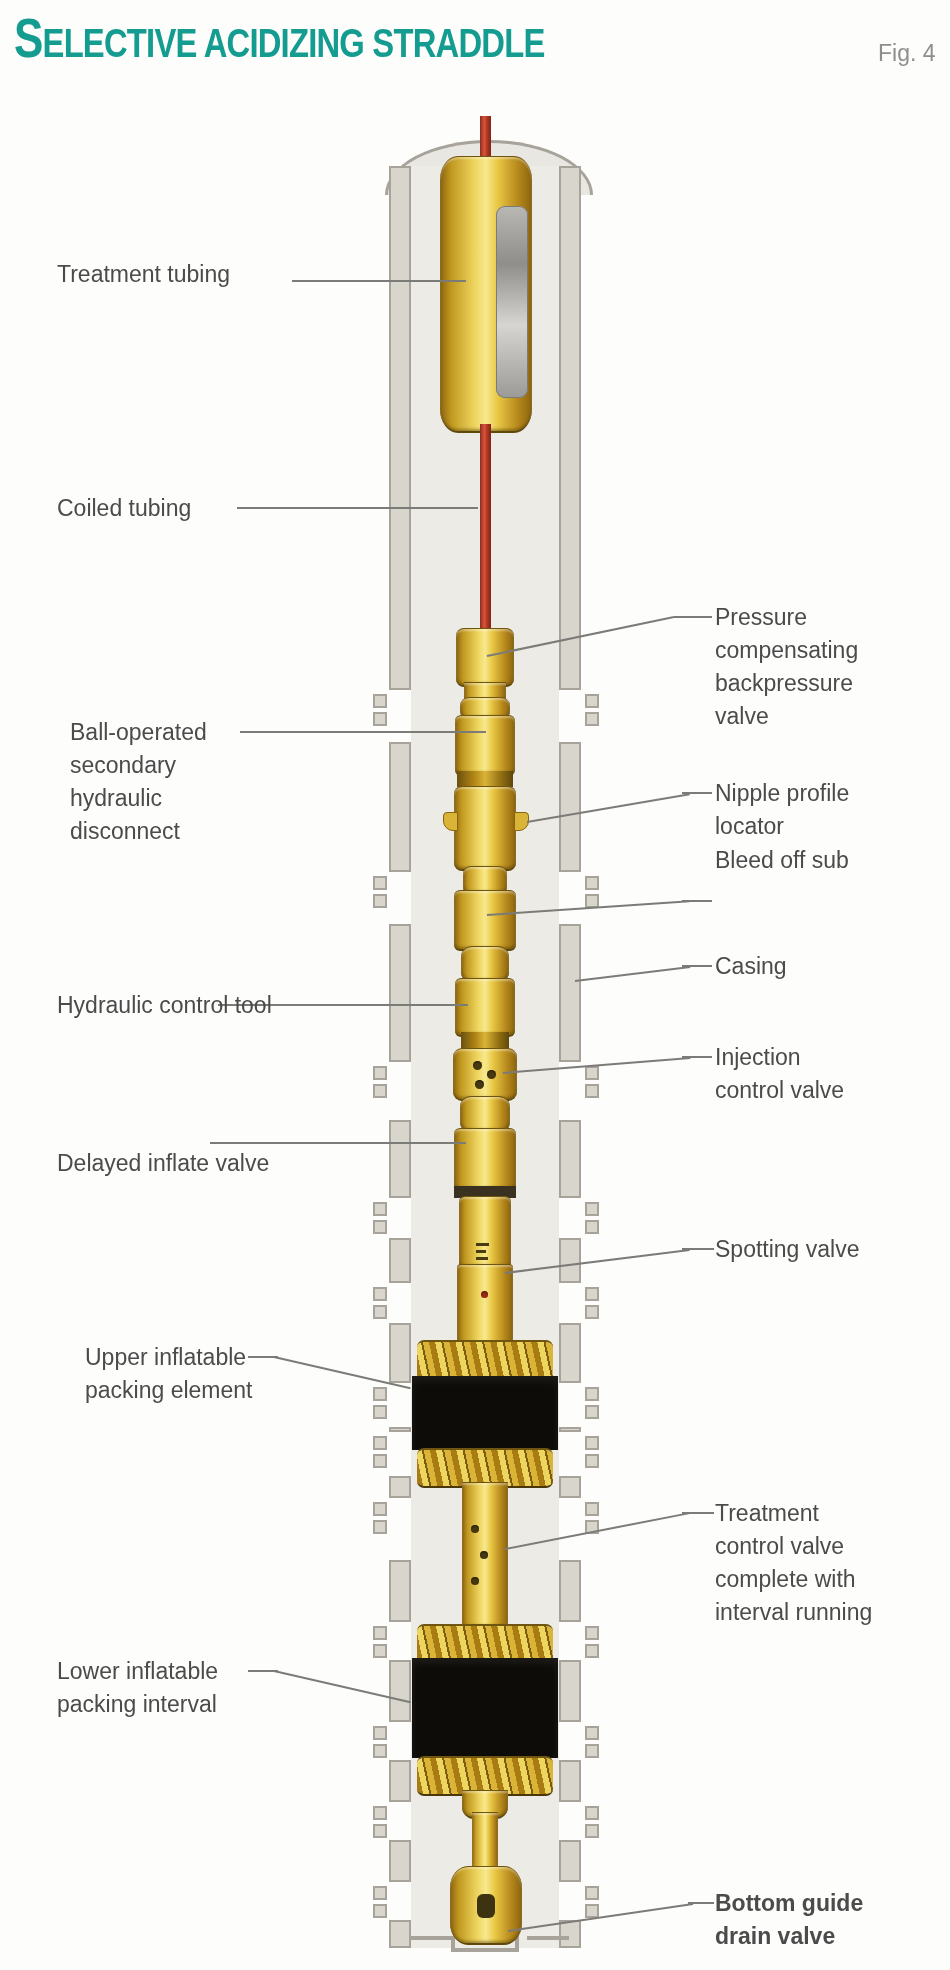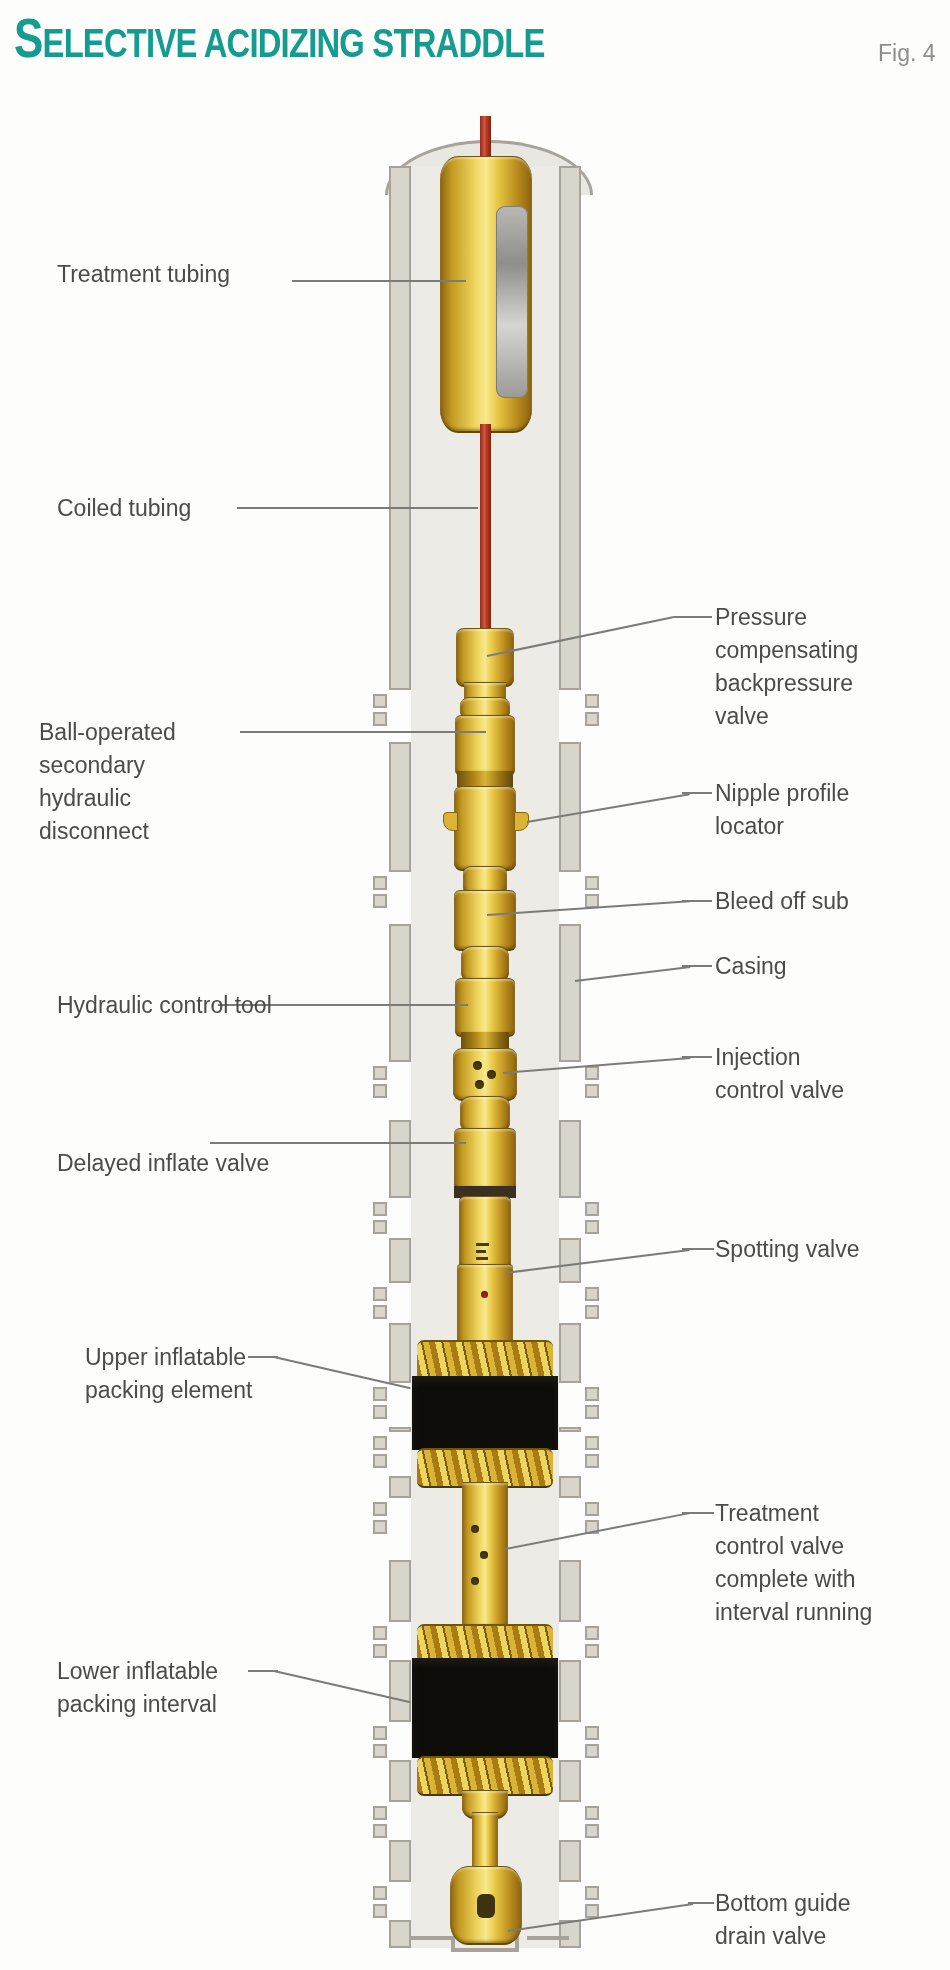--- a/index.html
+++ b/index.html
@@ -207,42 +207,42 @@
   <div class="lead" style="left:682px;top:1056px;width:30px;"></div>
   <div class="lead ang" style="left:505px;top:1272px;width:186px;transform:rotate(-7.1deg);"></div>
   <div class="lead" style="left:682px;top:1248px;width:32px;"></div>
   <div class="lead ang" style="left:505px;top:1548px;width:188px;transform:rotate(-11deg);"></div>
   <div class="lead" style="left:682px;top:1512px;width:32px;"></div>
   <div class="lead ang" style="left:508px;top:1930px;width:187px;transform:rotate(-8.3deg);"></div>
   <div class="lead" style="left:688px;top:1902px;width:26px;"></div>
 
   <div class="label" style="left:57px;top:258px;">Treatment tubing</div>
   <div class="label" style="left:57px;top:492px;">Coiled tubing</div>
-  <div class="label" style="left:39px;top:716px;">Ball-operated
+  <div class="label" style="left:70px;top:716px;">Ball-operated
 secondary
 hydraulic
 disconnect</div>
   <div class="label" style="left:57px;top:989px;">Hydraulic control tool</div>
   <div class="label" style="left:57px;top:1127px;margin-top:20px;">Delayed inflate valve</div>
   <div class="label" style="left:49px;top:1341px;margin-left:36px;">Upper inflatable
 packing element</div>
   <div class="label" style="left:57px;top:1655px;">Lower inflatable
 packing interval</div>
 
   <div class="label right" style="top:601px;">Pressure
 compensating
 backpressure
 valve</div>
   <div class="label right" style="top:777px;">Nipple profile
 locator</div>
-  <div class="label right" style="top:885px;">Bleed off sub</div>
+  <div class="label right" style="top:844px;">Bleed off sub</div>
   <div class="label right" style="top:950px;">Casing</div>
   <div class="label right" style="top:1041px;">Injection
 control valve</div>
   <div class="label right" style="top:1233px;">Spotting valve</div>
   <div class="label right" style="top:1497px;">Treatment
 control valve
 complete with
 interval running</div>
-  <div class="label right" style="top:1887px;">Bottom guide
+  <div class="label right" style="top:1887px;font-weight:bold;">Bottom guide
 drain valve</div>
 
 </div>
 
 </body></html>

